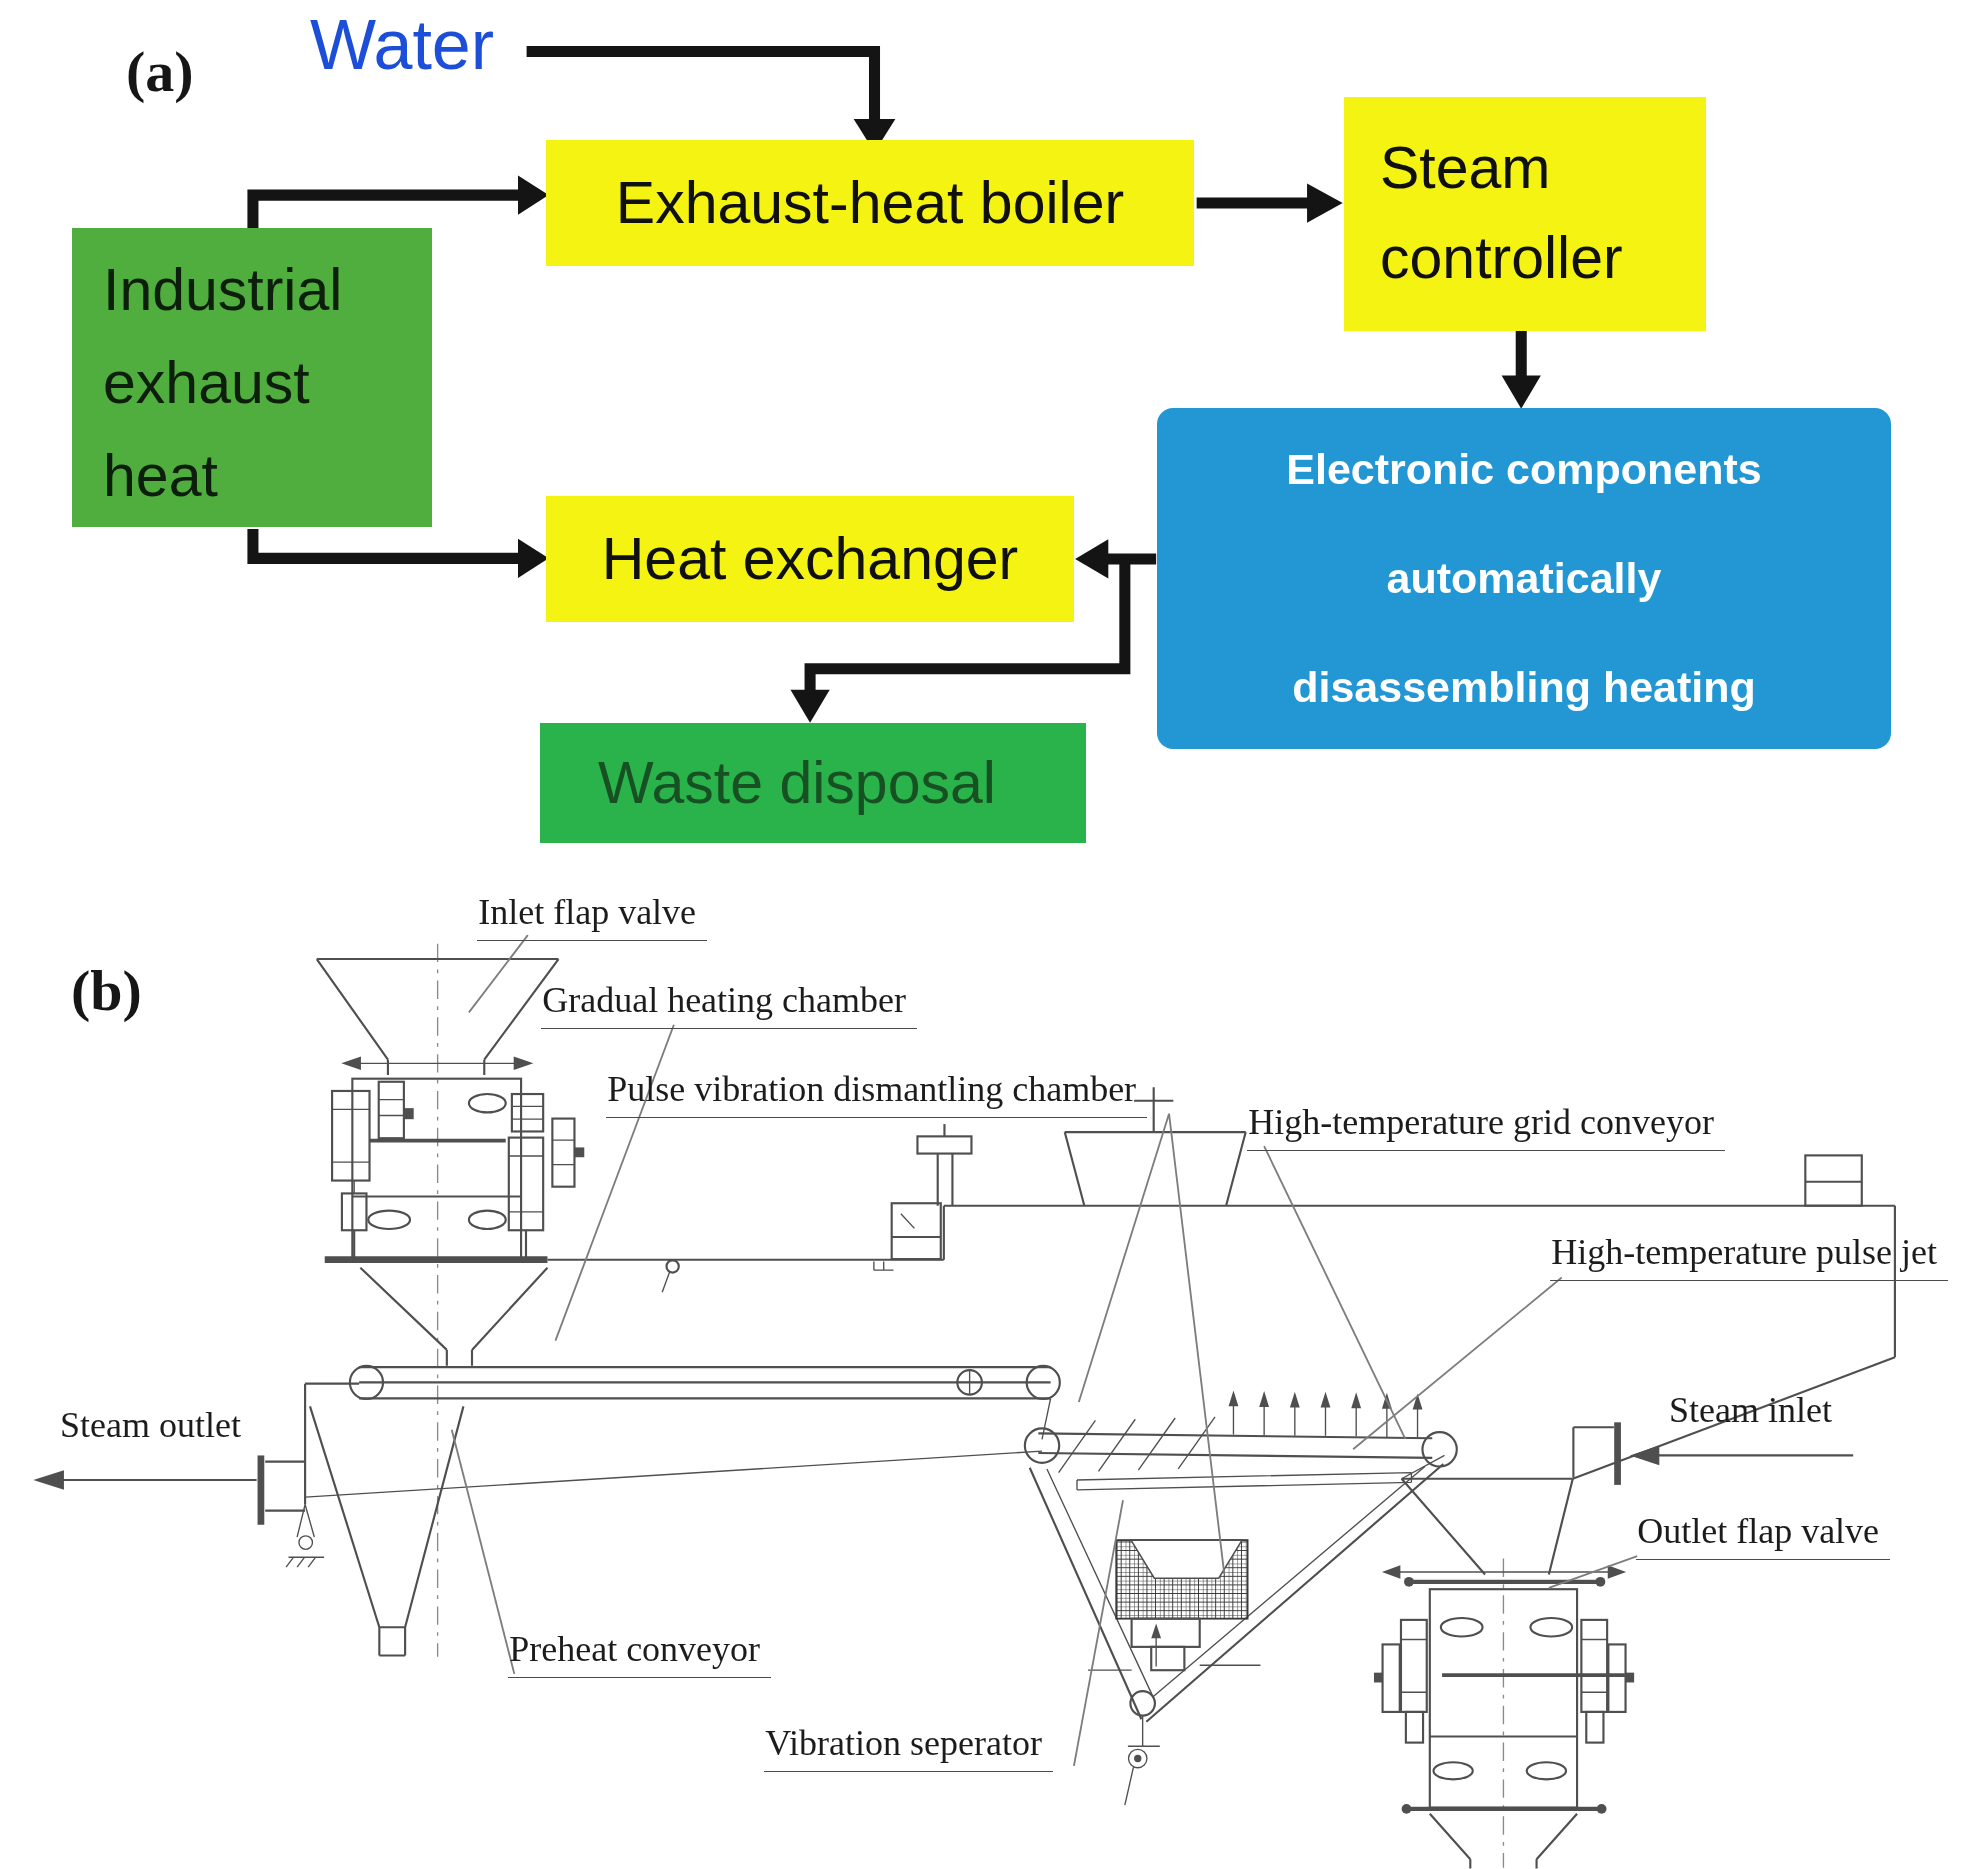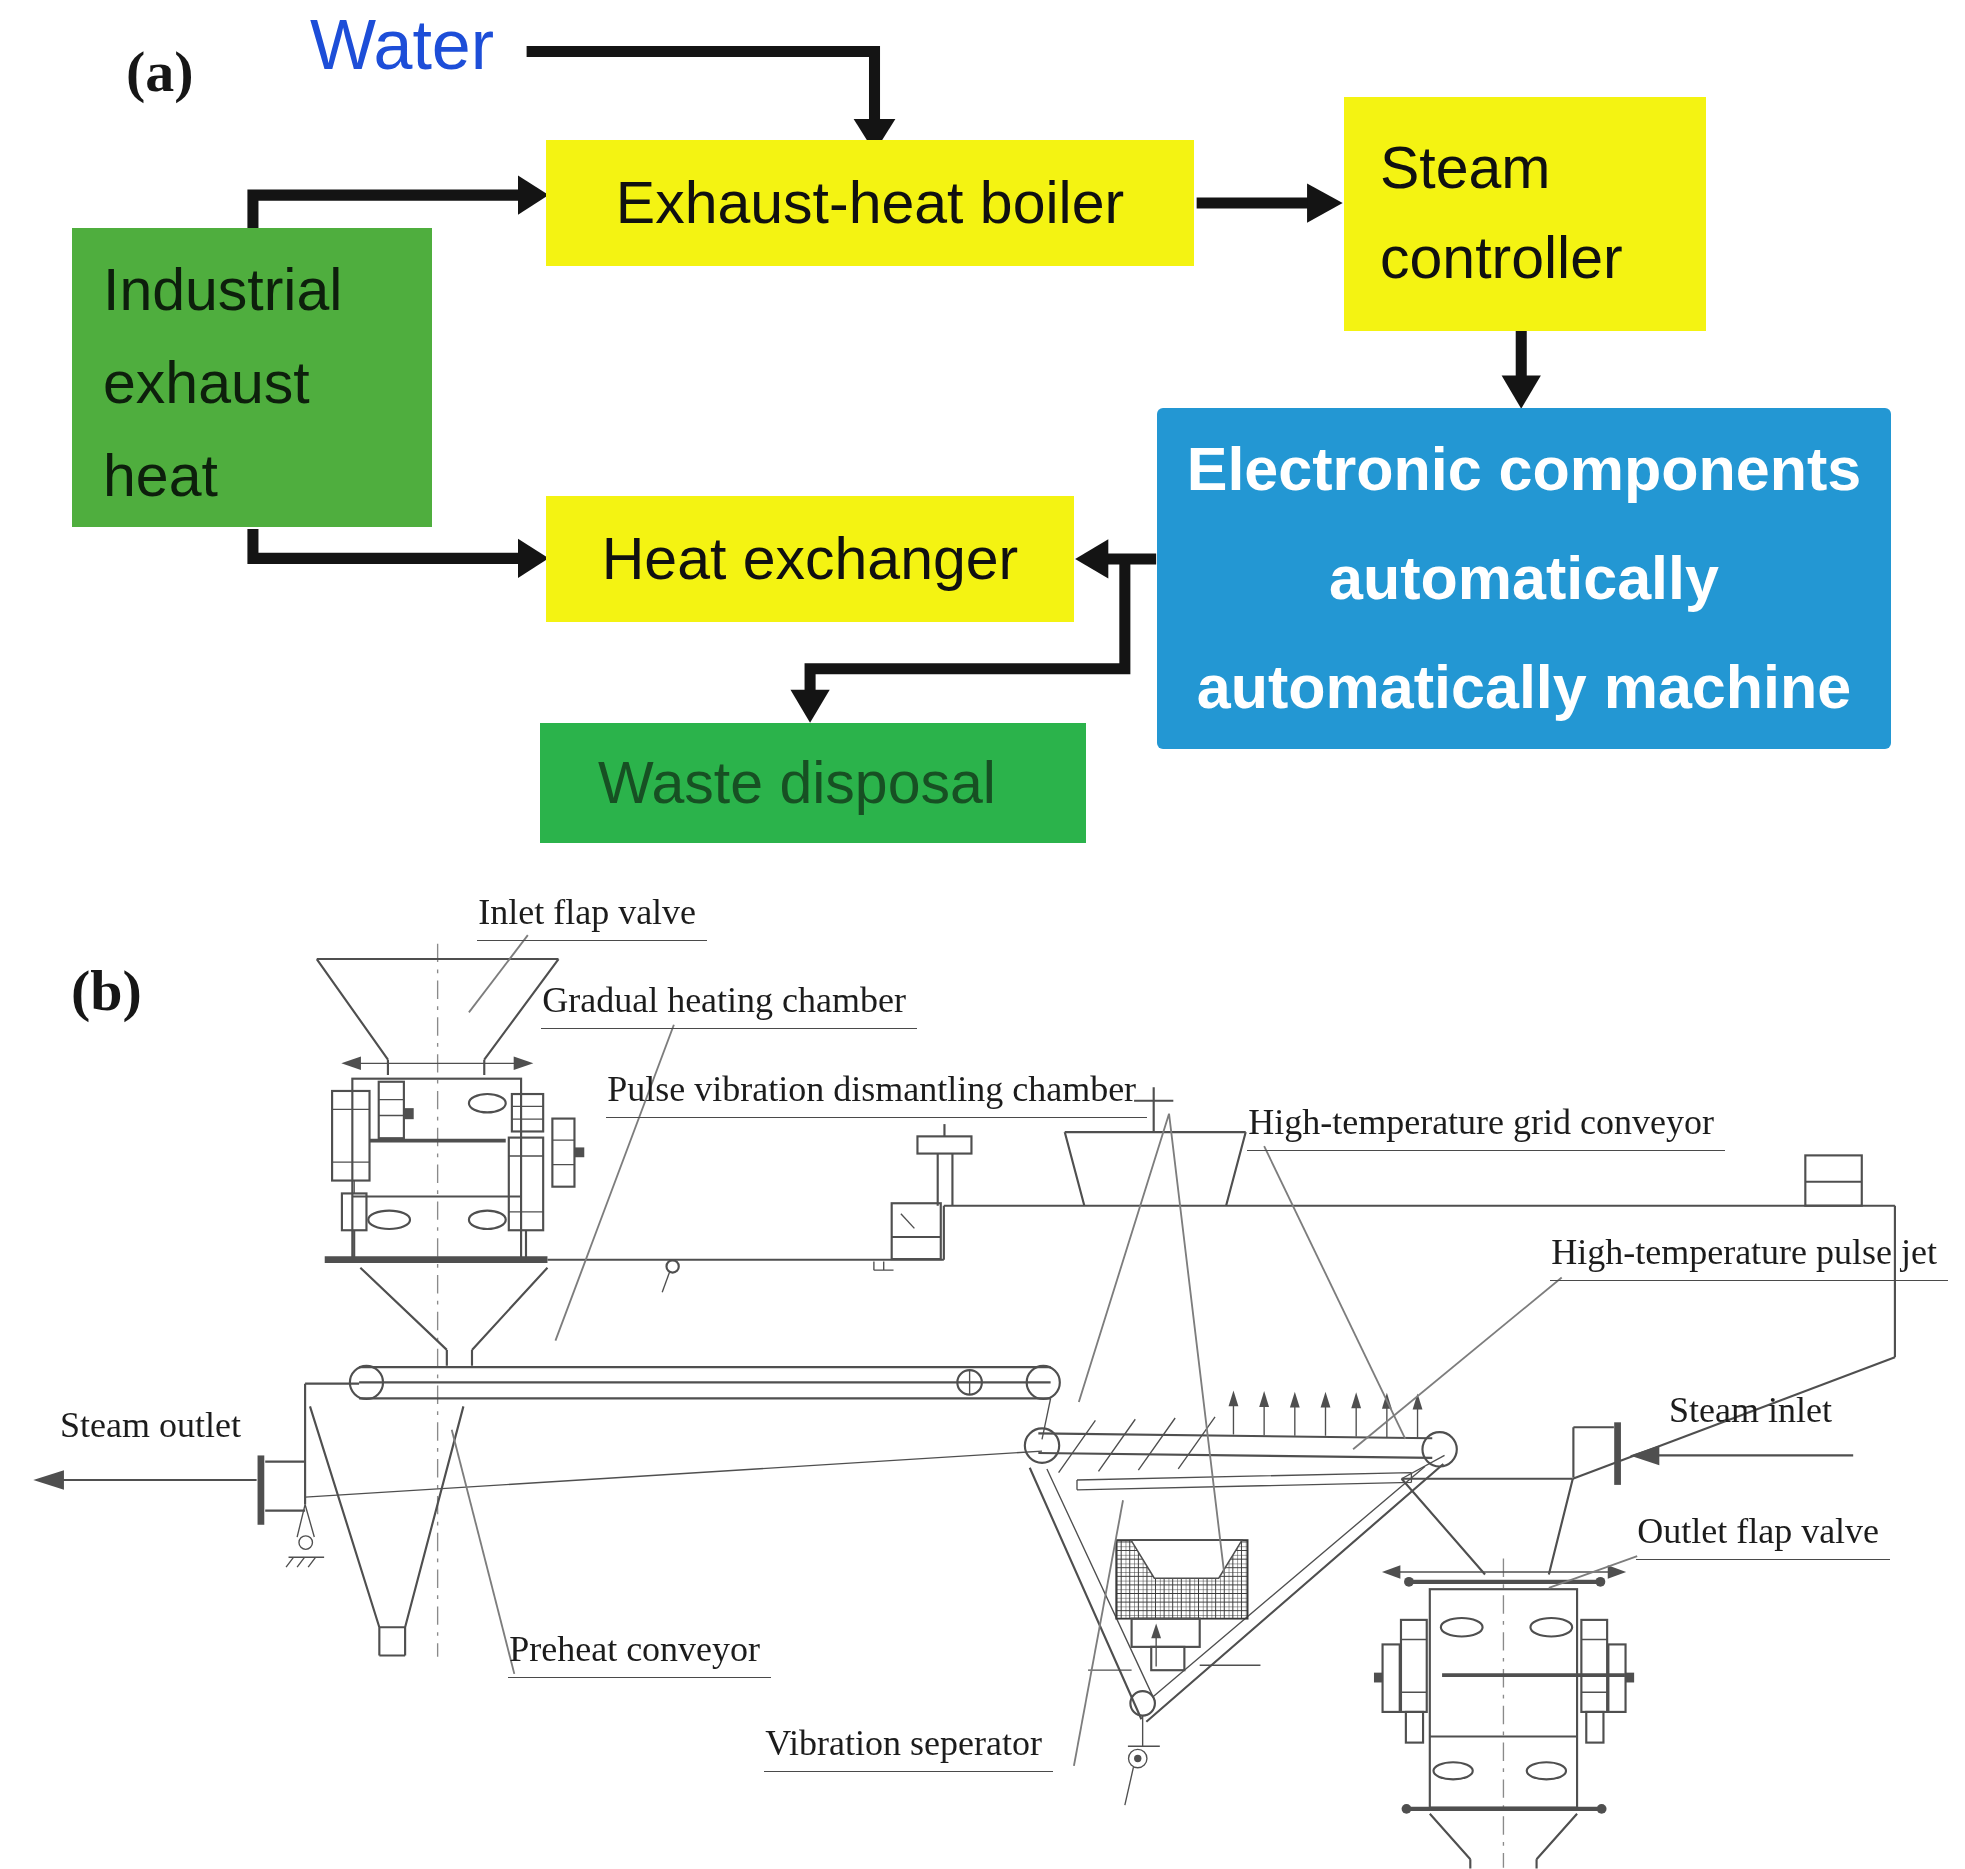--- a/index.html
+++ b/index.html
@@ -8,22 +8,22 @@
   .tag{position:absolute;font-family:"Liberation Serif",serif;font-weight:700;
        font-size:58px;color:#161616;white-space:nowrap;}
   #water{position:absolute;left:310px;top:4.9px;font-size:70px;color:#1d4ed8;white-space:nowrap;}
   .fbox{position:absolute;box-sizing:border-box;color:#101010;font-size:59px;}
   .fcenter{display:flex;align-items:center;justify-content:center;text-align:center;}
   .fcol{display:flex;flex-direction:column;}
   .ln{white-space:nowrap;}
   #box-industrial{left:72px;top:228px;width:360px;height:299px;padding:16px 0 0 31px;line-height:93px;color:#0d1f0c;}
   #box-boiler{left:546px;top:140px;width:648px;height:126px;justify-content:center;}
   #box-steam{left:1344px;top:97px;width:362px;height:234px;padding:26px 0 0 36px;line-height:90px;}
-  #box-machine{left:1157px;top:408px;width:734px;height:341px;border-radius:6px;
-               font-weight:700;color:#ffffff;font-size:61px;line-height:109px;}
+  #box-machine{left:1157px;top:408px;width:734px;height:341px;border-radius:16px;
+               font-weight:700;color:#ffffff;font-size:43px;line-height:109px;}
   #box-hx{left:546px;top:496px;width:528px;height:126px;}
   #box-waste{left:540px;top:723px;width:546px;height:120px;padding-left:58px;
              display:flex;align-items:center;color:#175023;}
   .blabel{position:absolute;font-family:"Liberation Serif",serif;font-size:36px;
           color:#1c1c1c;white-space:nowrap;}
   .ul{border-bottom:1.8px solid #4a4a4a;padding:0 11px 7.4px 1.2px;}
   svg#art{position:absolute;left:0;top:0;}
   .aline{stroke:#141414;stroke-width:18;fill:none;}
   .ahead{fill:#141414;stroke:none;}
   .m{stroke:#4f4f4f;stroke-width:3.5;fill:none;}
@@ -240,21 +240,21 @@
   </div>
 
   <div class="fbox fcol" id="box-steam" style="background: rgb(244, 243, 18);">
     <div class="ln">Steam</div>
     <div class="ln">controller</div>
   </div>
 
   <div class="fbox fcenter fcol" id="box-machine" style="background: rgb(35, 151, 211);">
     <div class="ln">Electronic components</div>
     <div class="ln">automatically</div>
-    <div class="ln">automatically machine</div>
+    <div class="ln">disassembling heating</div>
   </div>
 
   <div class="fbox fcenter" id="box-hx" style="background: rgb(244, 243, 18);">
     <div class="ln">Heat exchanger</div>
   </div>
 
   <div class="fbox" id="box-waste" style="background: rgb(43, 179, 75);">
     <div class="ln">Waste disposal</div>
   </div>
 

